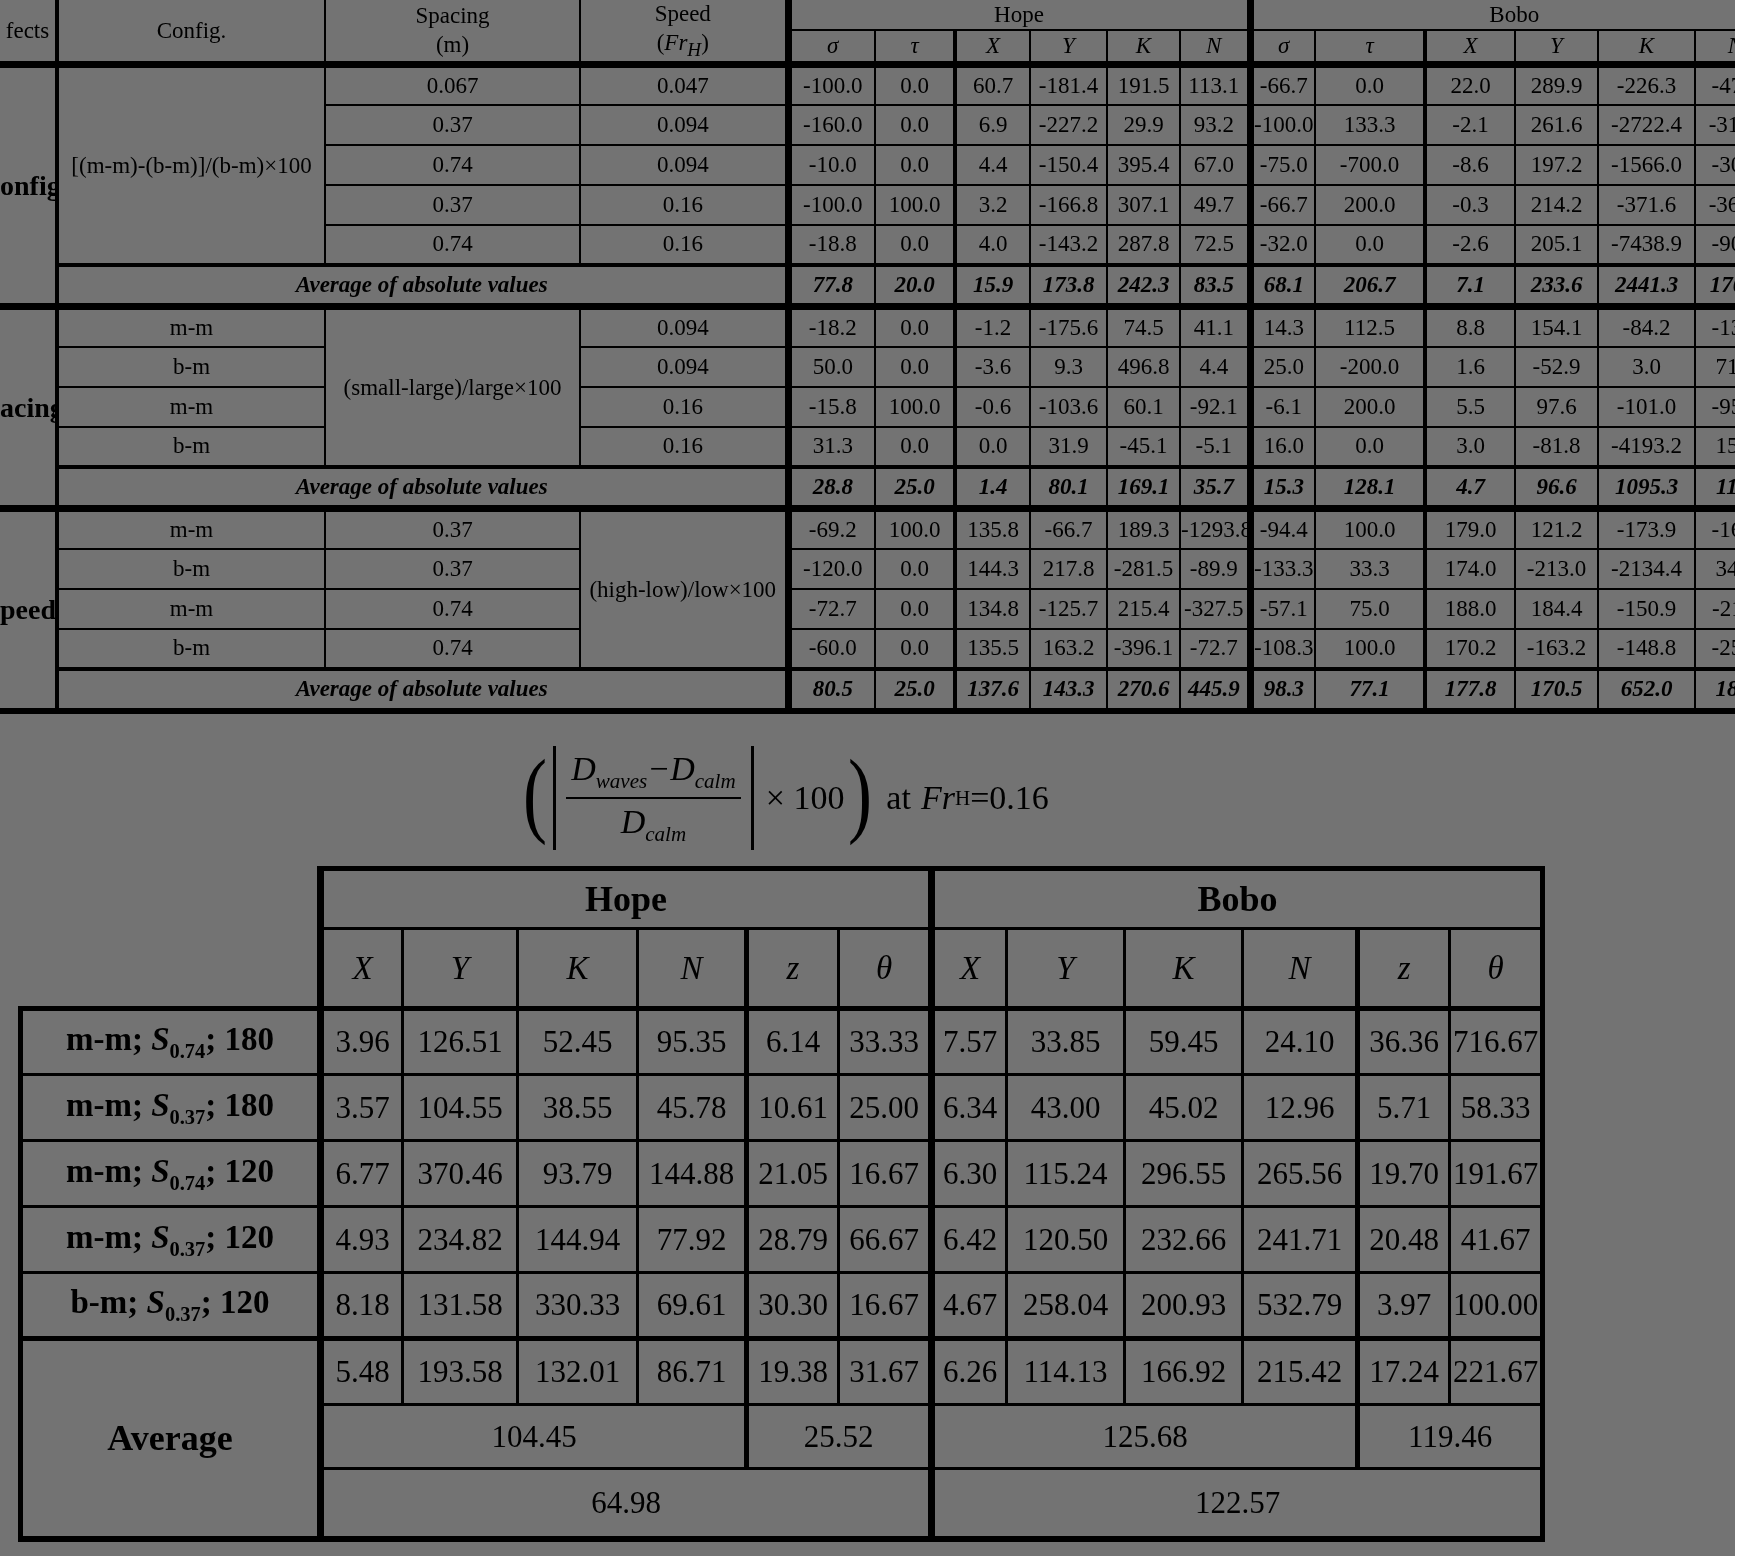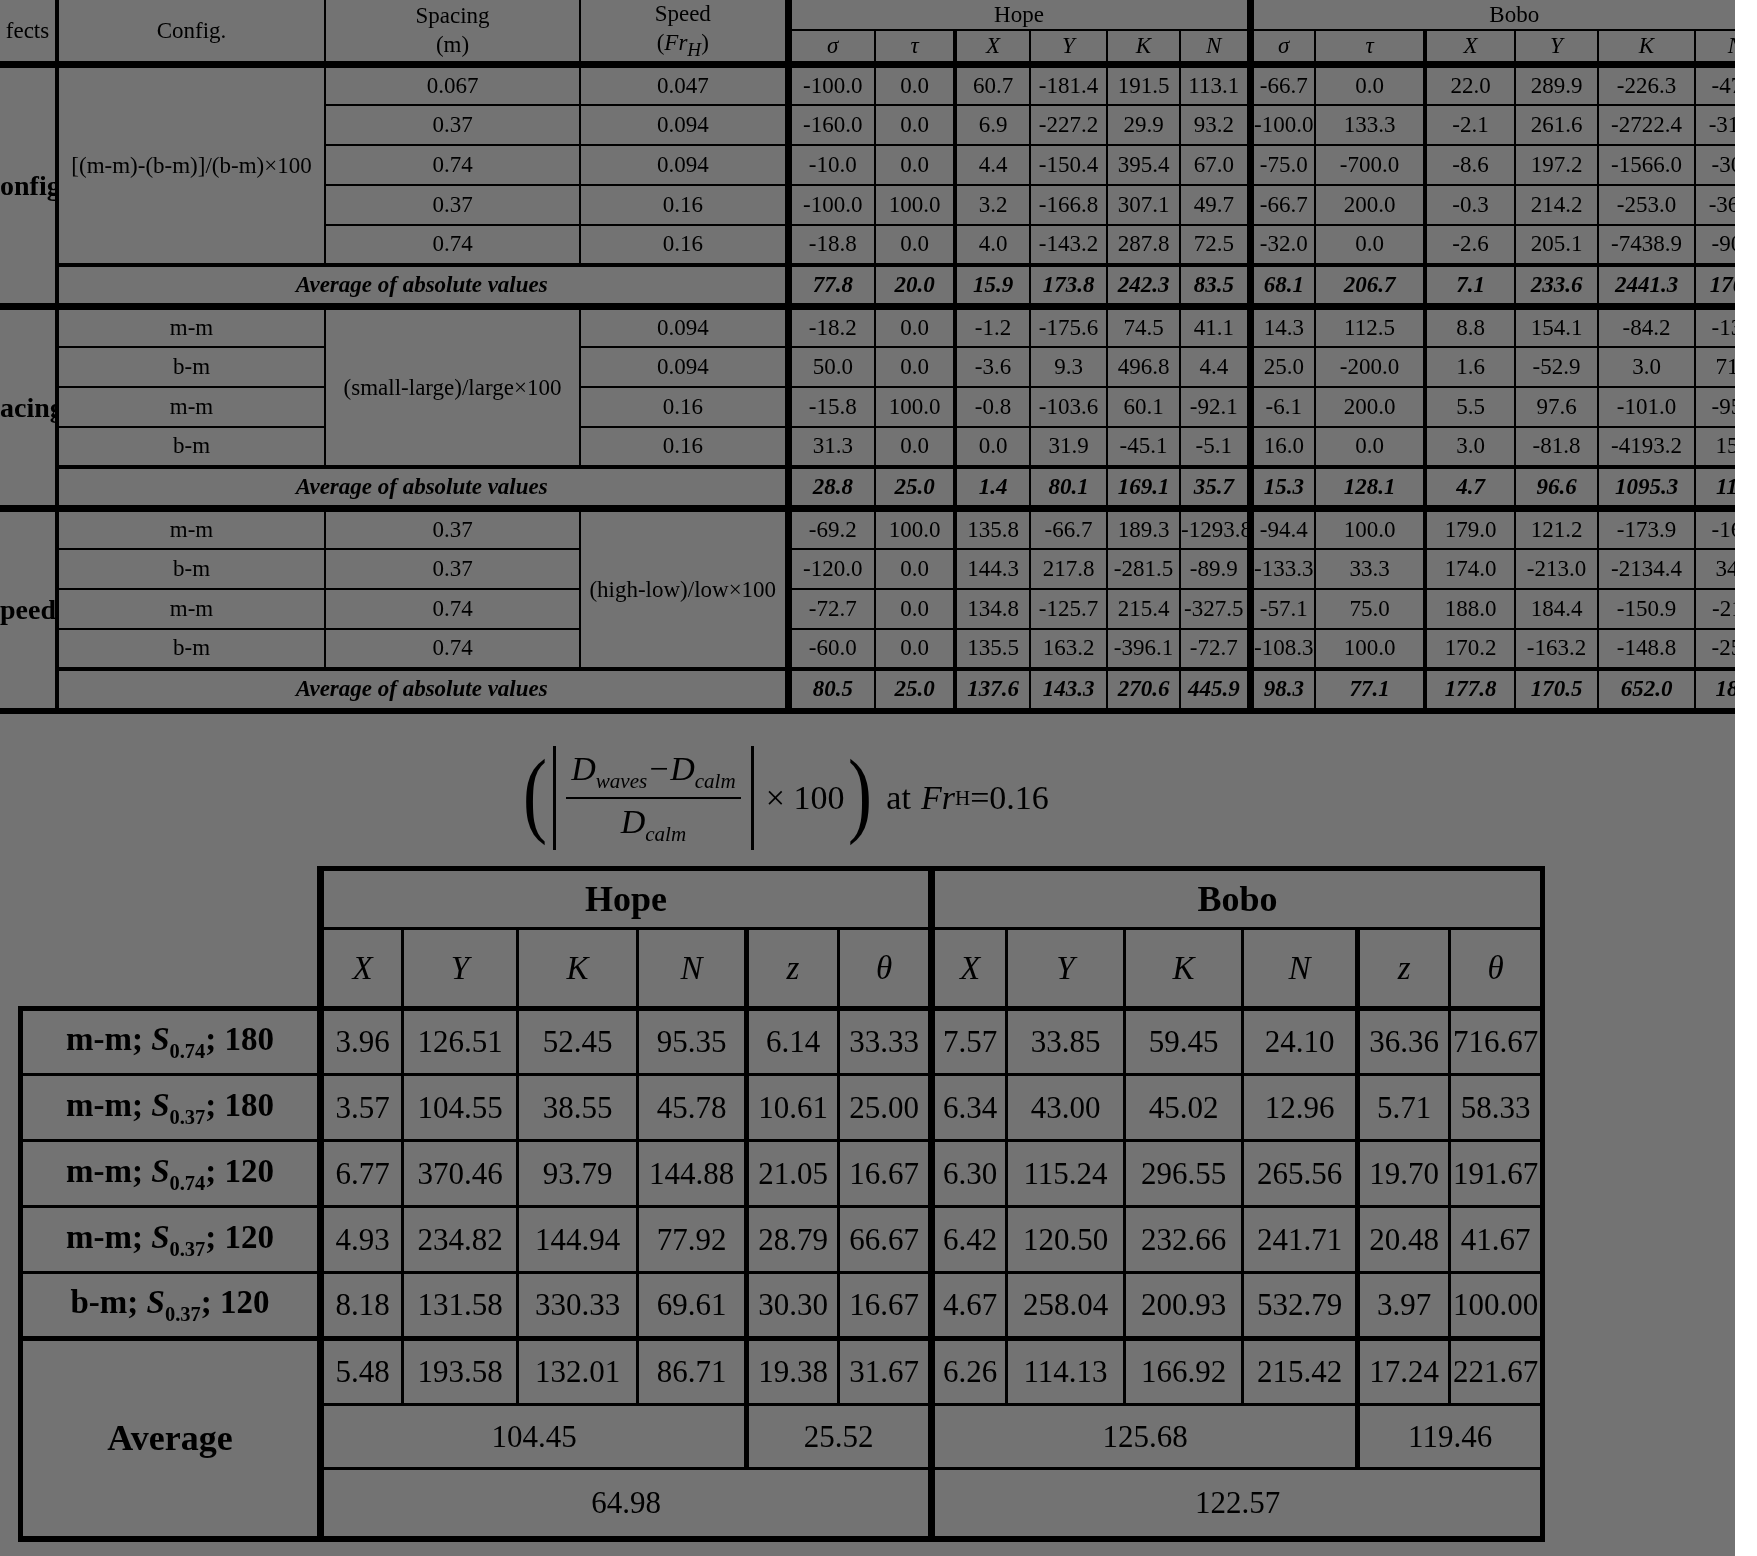--- a/index.html
+++ b/index.html
@@ -174,21 +174,21 @@
           <td class="hl">-100.0</td>
           <td>100.0</td>
           <td class="ml">3.2</td>
           <td>-166.8</td>
           <td>307.1</td>
           <td>49.7</td>
           <td class="hl">-66.7</td>
           <td>200.0</td>
           <td class="ml">-0.3</td>
           <td>214.2</td>
-          <td>-253.0</td>
+          <td>-371.6</td>
           <td class=" nr">-3653</td>
         </tr>
         <tr>
           <td>0.74</td>
           <td>0.16</td>
           <td class="hl">-18.8</td>
           <td>0.0</td>
           <td class="ml">4.0</td>
           <td>-143.2</td>
           <td>287.8</td>
@@ -247,21 +247,21 @@
           <td class="ml">1.6</td>
           <td>-52.9</td>
           <td>3.0</td>
           <td class=" nr">71.6</td>
         </tr>
         <tr>
           <td class="ml">m-m</td>
           <td>0.16</td>
           <td class="hl">-15.8</td>
           <td>100.0</td>
-          <td class="ml">-0.8</td>
+          <td class="ml">-0.6</td>
           <td>-103.6</td>
           <td>60.1</td>
           <td>-92.1</td>
           <td class="hl">-6.1</td>
           <td>200.0</td>
           <td class="ml">5.5</td>
           <td>97.6</td>
           <td>-101.0</td>
           <td class=" nr">-95.0</td>
         </tr>

